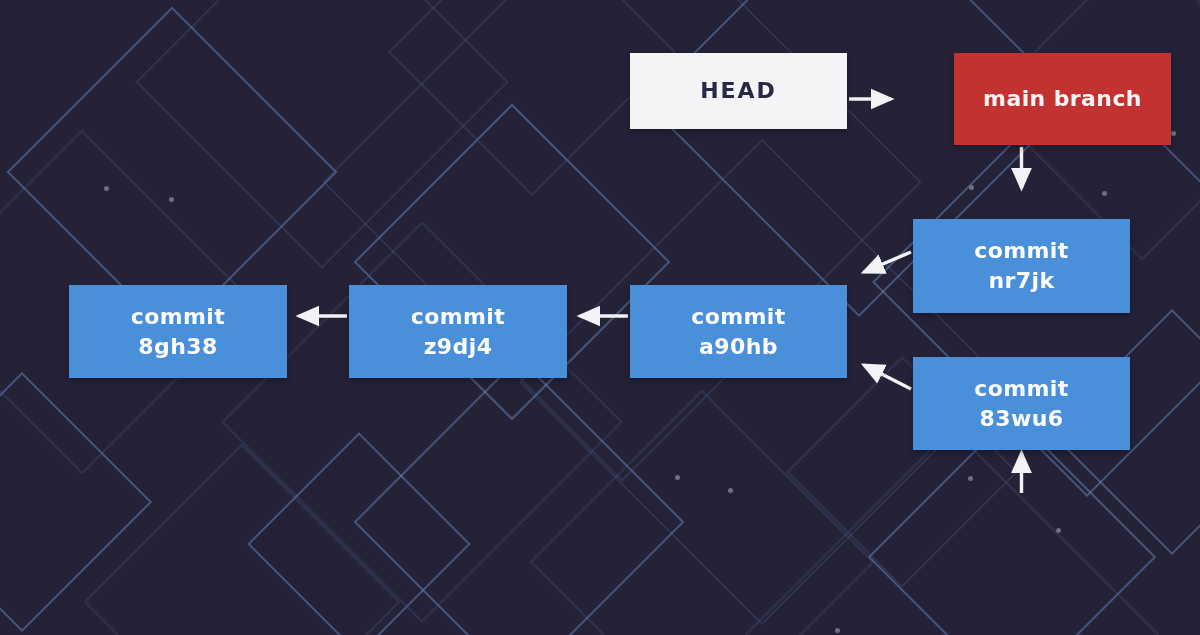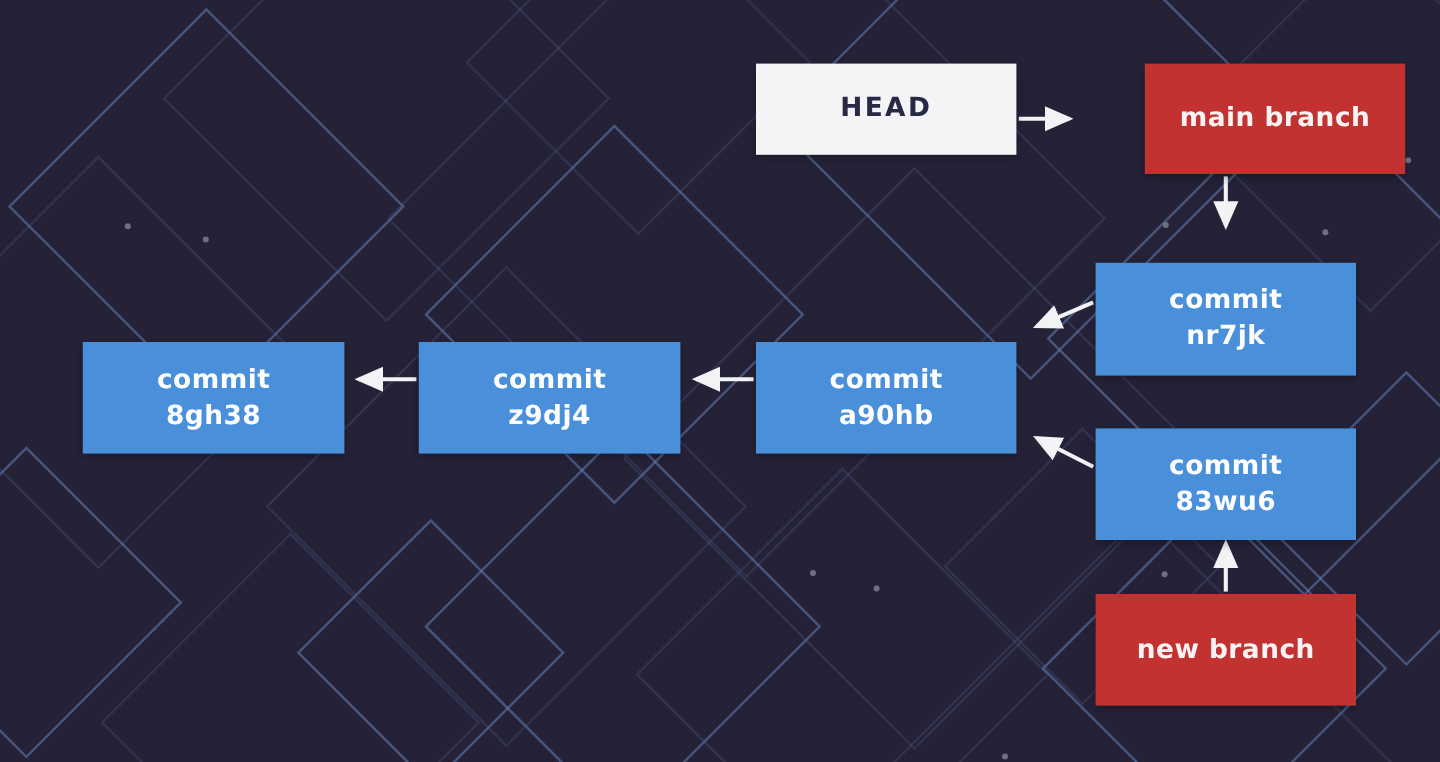--- a/index.html
+++ b/index.html
@@ -109,17 +109,14 @@
   <div class="node commit" style="left:630px;top:270px;width:217px;height:93px;">
     <div class="l1">commit</div>
     <div class="l2">a90hb</div>
   </div>
 
   <div class="node commit" style="left:913px;top:342px;width:217px;height:93px;">
     <div class="l1">commit</div>
     <div class="l2">83wu6</div>
   </div>
 
-  <div class="node branch" style="left:913px;top:495px;width:217px;height:93px;">
-    <div class="l1">new branch</div>
-  </div>
 
 </div>
 
 </body></html>

